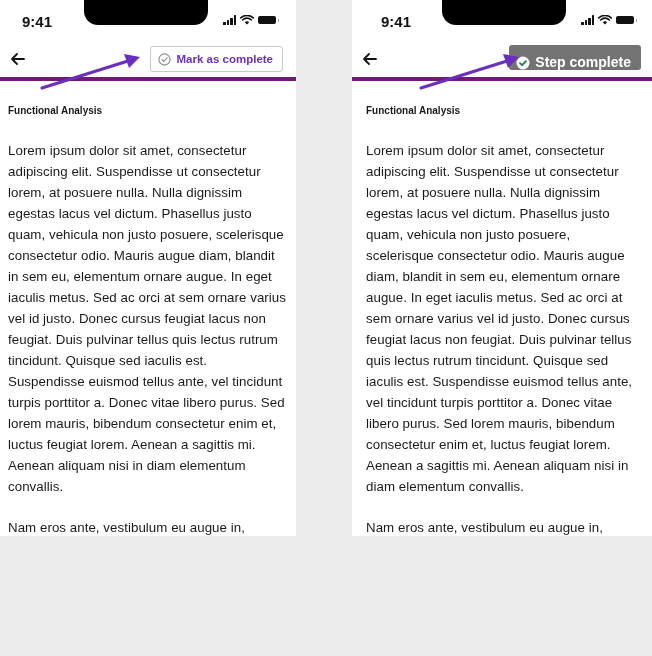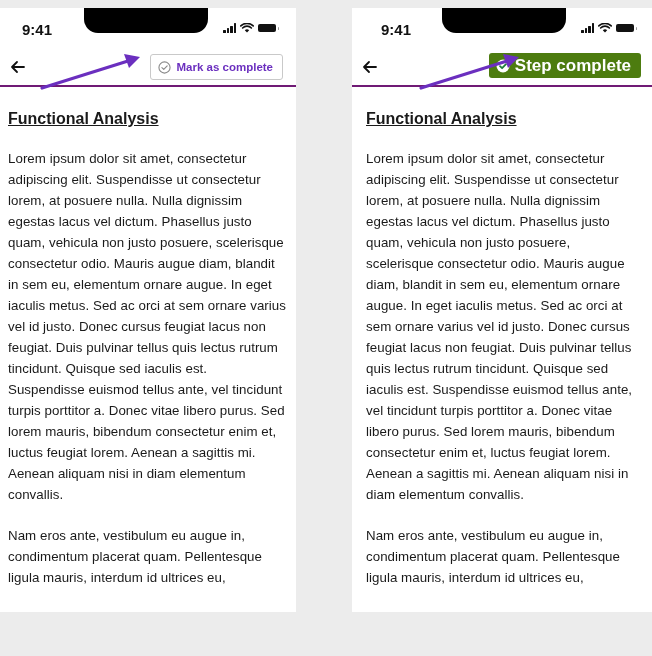--- a/index.html
+++ b/index.html
@@ -1,21 +1,21 @@
 <!DOCTYPE html>
 <html><head>
 <meta charset="utf-8">
 <style>
   html, body { margin: 0; padding: 0; }
   body {
     width: 652px; height: 656px; background: #ececec; position: relative; overflow: hidden;
     font-family: "Liberation Sans", "DejaVu Sans", sans-serif; color: #1a1a1a;
   }
   .phone {
-    position: absolute; top: 8px; width: 296px; height: 604px; background: #ffffff; overflow: hidden;
+    position: absolute; top: 0; width: 296px; height: 536px; background: #ffffff; overflow: hidden;
   }
   .phone.left { left: 0; }
   .phone.right { left: 352px; width: 300px; }
   .notch {
     position: absolute; top: 0; left: 84px; width: 124px; height: 25px; background: #000;
     border-bottom-left-radius: 14px; border-bottom-right-radius: 14px;
   }
   .phone.right .notch { left: 90px; }
   .status-time {
     position: absolute; top: 13px; left: 22px; font-size: 15px; font-weight: bold; color: #111;
@@ -24,41 +24,41 @@
   .status-icons {
     position: absolute; top: 15px; right: 20px; display: flex; align-items: center; gap: 4px;
   }
   .phone.right .status-icons { right: 18px; }
   .signal { display: flex; align-items: flex-end; gap: 1px; height: 10px; }
   .signal span { display: block; width: 2.5px; background: #111; border-radius: 0.5px; }
   .battery { width: 18px; height: 8px; background: #111; border-radius: 2px; position: relative; }
   .battery::after { content: ""; position: absolute; right: -3px; top: 2.5px; width: 1.5px; height: 3px; background: #999; border-radius: 1px; }
 
   .topbar {
-    position: absolute; top: 40px; left: 0; right: 0; height: 37px; border-bottom: 2px solid #701a75;
+    position: absolute; top: 40px; left: 0; right: 0; height: 37px; border-bottom: 4px solid #701a75;
   }
   .back-btn {
     position: absolute; left: 8px; top: 9px; width: 20px; height: 20px; cursor: pointer;
   }
   .mark-btn {
     position: absolute; right: 13px; top: 6px; height: 24px; padding: 0 9px 0 7px;
     border: 1px solid #c9c9c9; border-radius: 3px; background: #fff;
     display: flex; align-items: center; gap: 5px; cursor: pointer;
     color: #6b2fbf; font-size: 11.5px; font-weight: bold;
   }
   .done-btn {
     position: absolute; right: 11px; top: 5px; height: 25px; padding: 0 10px 0 7px;
-    border-radius: 3px; background: #4d7c0f;
-    display: flex; align-items: center; gap: 5px; cursor: pointer;
-    color: #fff; font-size: 17px; font-weight: bold;
+    border-radius: 3px; background: #737373;
+    display: flex; align-items: flex-end; gap: 5px; cursor: pointer;
+    color: #fff; font-size: 14px; font-weight: bold;
   }
 
   .content { position: absolute; top: 103px; left: 8px; right: 10px; }
   .phone.right .content { left: 14px; right: 12px; }
-  .section-title { font-size: 16px; font-weight: bold; margin: 0 0 21px 0; line-height: 16px; text-decoration: underline; }
+  .section-title { font-size: 10px; font-weight: bold; margin: 0 0 21px 0; line-height: 16px; }
   .para { font-size: 13.3px; line-height: 21px; margin: 0 0 20px 0; letter-spacing: 0.05px; }
 
   .footer {
     position: absolute; left: 0; right: 0; top: 604px; height: 52px; background: #fff;
     border-top: 1px solid #ececec;
   }
   .comment-count { position: absolute; left: 8px; top: 8px; display: flex; align-items: center; gap: 5px; color: #777; font-size: 10px; }
   .phone.right .comment-count { left: 14px; }
   .jump-link { position: absolute; right: 14px; top: 9px; display: flex; align-items: flex-end; gap: 5px; color: #6b2fbf; font-size: 10.5px; font-weight: bold; cursor: pointer; }
   .phone.right .jump-link { right: 12px; }

